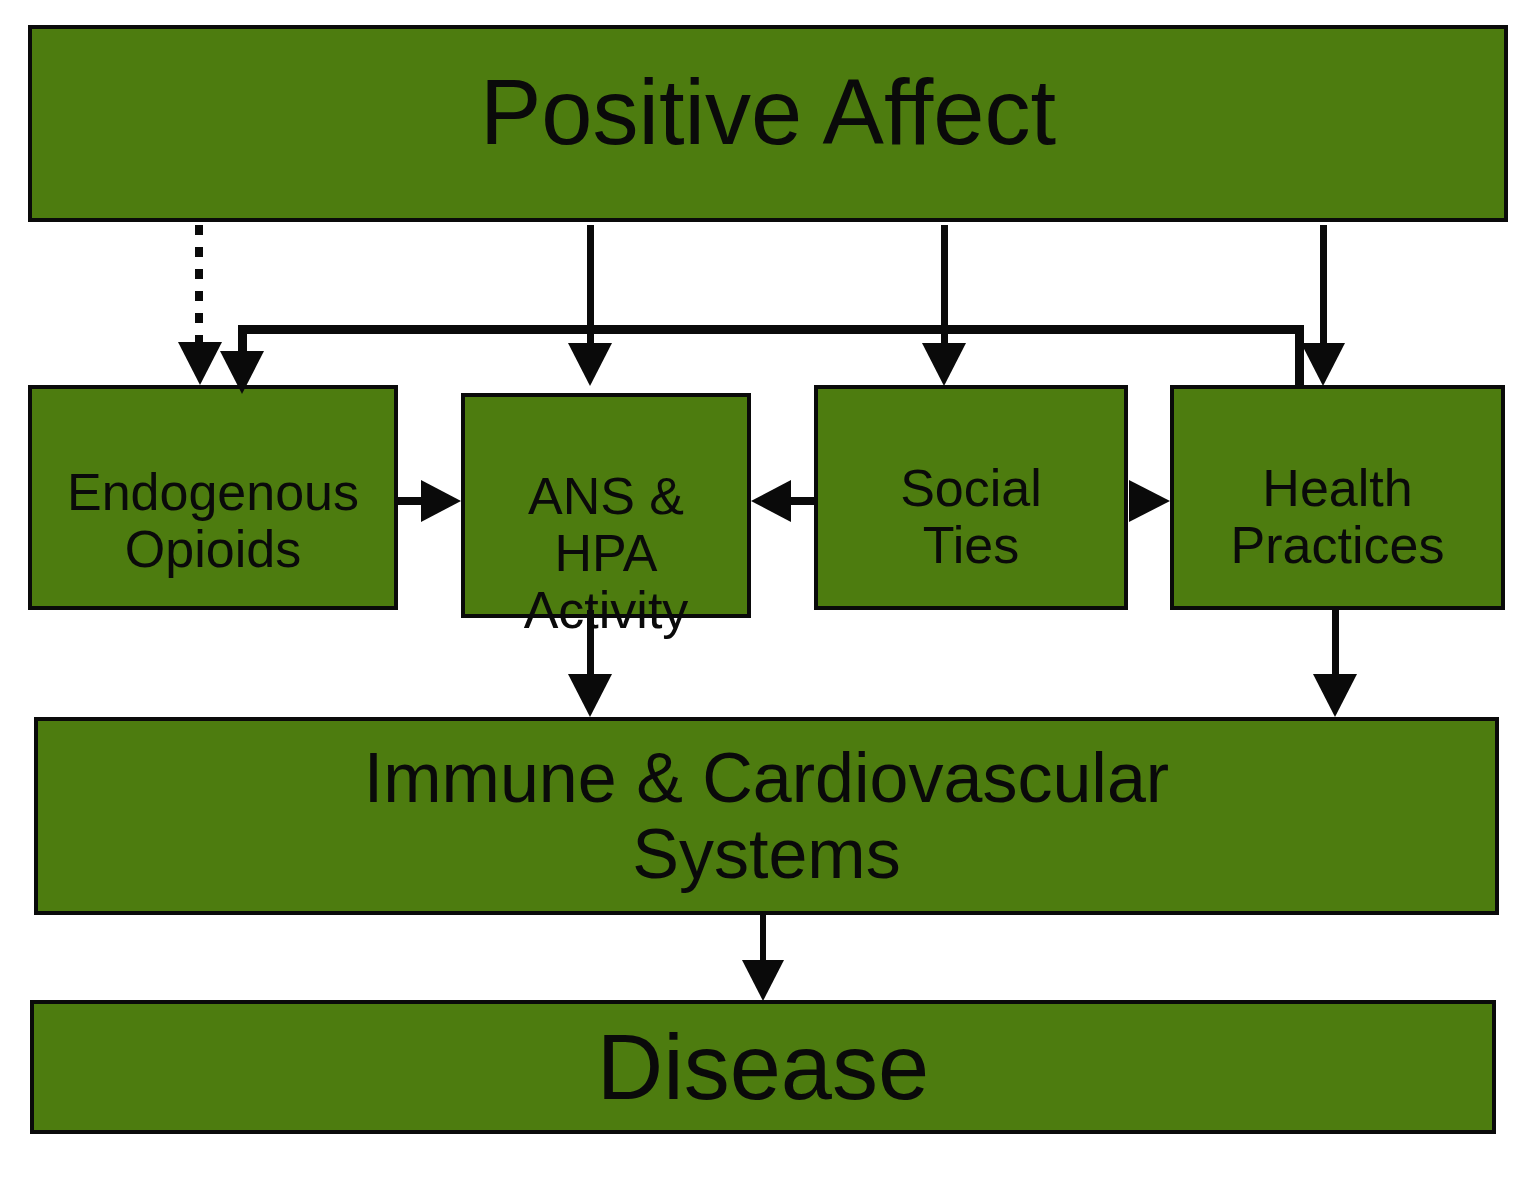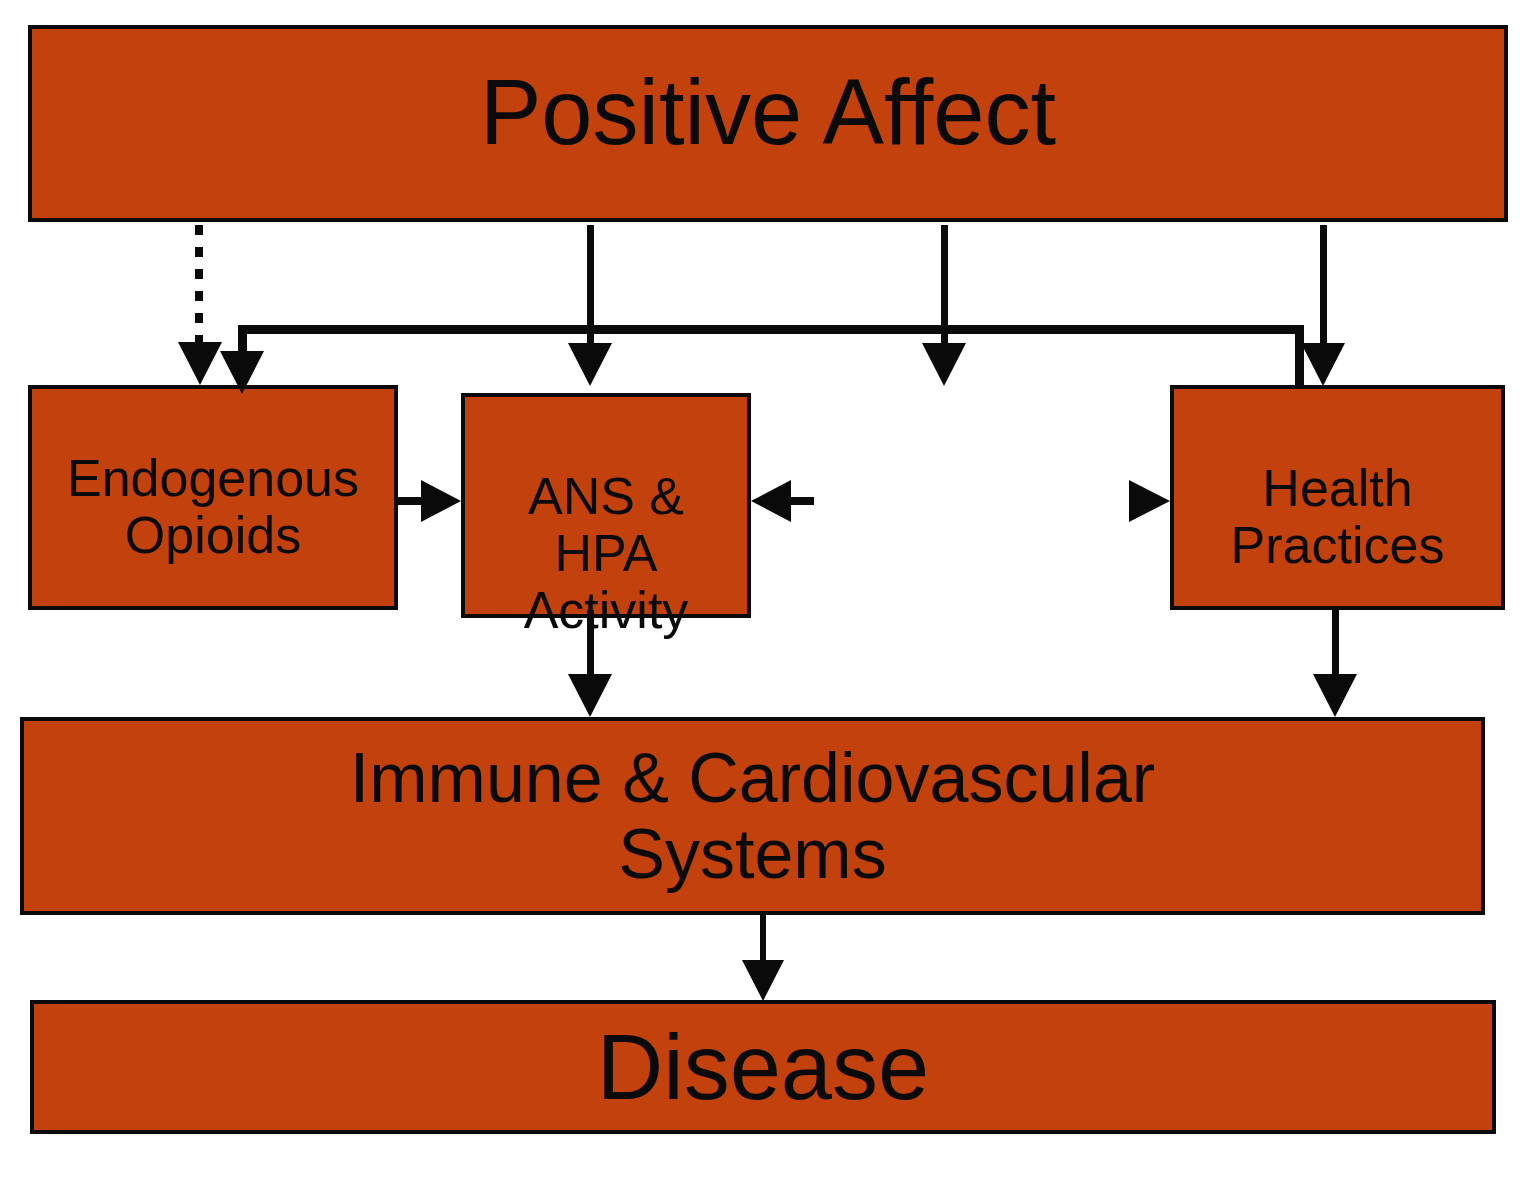--- a/index.html
+++ b/index.html
@@ -2,21 +2,21 @@
 <html><head>
 <meta charset="utf-8">
 <style>
   html,body{margin:0;padding:0;background:#fff;}
   #stage{
     position:relative;width:1524px;height:1178px;background:#fff;
     font-family:"Liberation Sans","DejaVu Sans",sans-serif;color:#0a0a0a;
     overflow:hidden;
   }
   .node{
-    position:absolute;background:#c2410c;border:4px solid #0a0a0a;
+    position:absolute;background:#4d7c0f;border:4px solid #0a0a0a;
     box-sizing:border-box;text-align:center;white-space:pre-line;
   }
   .node .lbl{display:block;width:100%;}
   
   .vcenter{display:flex;align-items:center;justify-content:center;}
   
   .shaft{position:absolute;background:#0a0a0a;}
   .dotted-shaft{
     position:absolute;
     background:repeating-linear-gradient(180deg,#0a0a0a 0 10px,transparent 10px 22px);
@@ -35,38 +35,42 @@
 </style>
 </head>
 <body>
 
 <div id="stage">
 
   <div class="node vcenter" style="left:28px;top:25px;width:1480px;height:197px;font-size:92px;padding-bottom:22px;">
     <span class="lbl">Positive Affect</span>
   </div>
 
-  <div class="node" style="left:28px;top:385px;width:370px;height:225px;font-size:52px;line-height:57px;padding-top:4px;">
+  <div class="node" style="left:28px;top:385px;width:370px;height:225px;font-size:52px;line-height:57px;padding-top:18px;">
     <span class="lbl">Endogenous
 Opioids</span>
   </div>
 
   <div class="node" style="left:461px;top:393px;width:290px;height:225px;font-size:52px;line-height:57px;padding-top:14px;">
     <span class="lbl">ANS &amp;
 HPA
 Activity</span>
   </div>
 
+  <div class="node" style="left:814px;top:385px;width:314px;height:225px;font-size:52px;line-height:57px;padding-top:14px;">
+    <span class="lbl">Social
+Ties</span>
+  </div>
 
   <div class="node" style="left:1170px;top:385px;width:335px;height:225px;font-size:52px;line-height:57px;padding-top:14px;">
     <span class="lbl">Health
 Practices</span>
   </div>
 
-  <div class="node vcenter" style="left:20px;top:717px;width:1465px;height:198px;font-size:70px;line-height:76px;">
+  <div class="node vcenter" style="left:34px;top:717px;width:1465px;height:198px;font-size:70px;line-height:76px;">
     <span class="lbl">Immune &amp; Cardiovascular
 Systems</span>
   </div>
 
   <div class="node vcenter" style="left:30px;top:1000px;width:1466px;height:134px;font-size:92px;">
     <span class="lbl">Disease</span>
   </div>
 
   <div>
     <div class="dotted-shaft" style="left:195px;top:225px;width:8px;height:118px;"></div>

